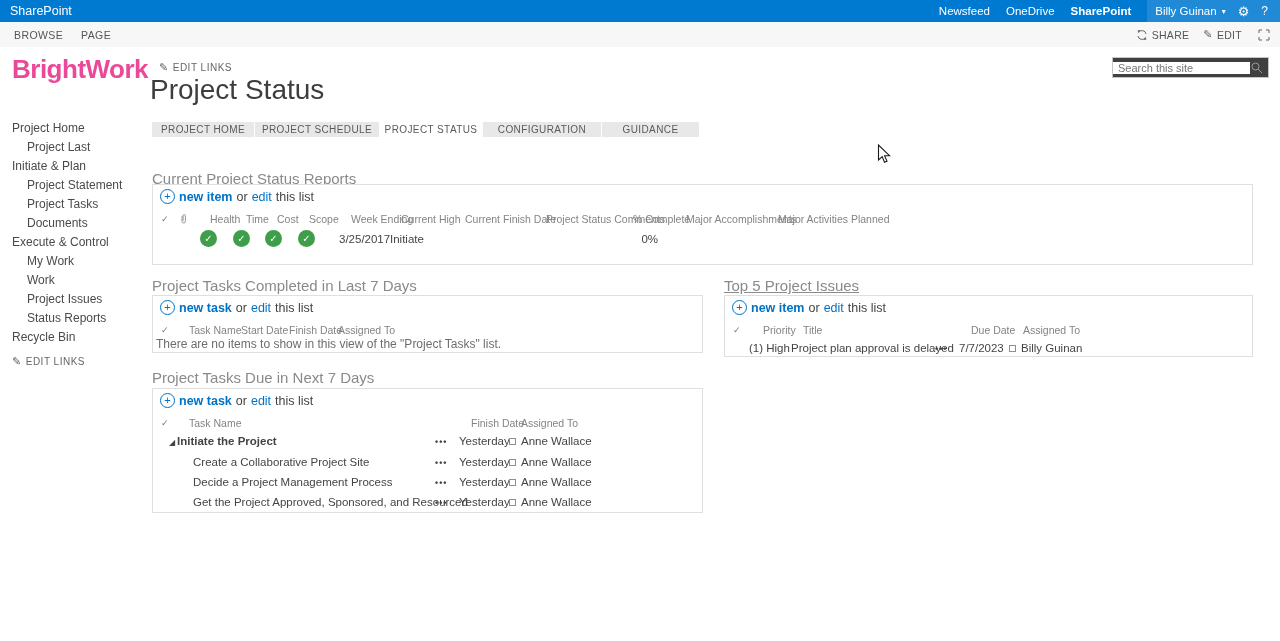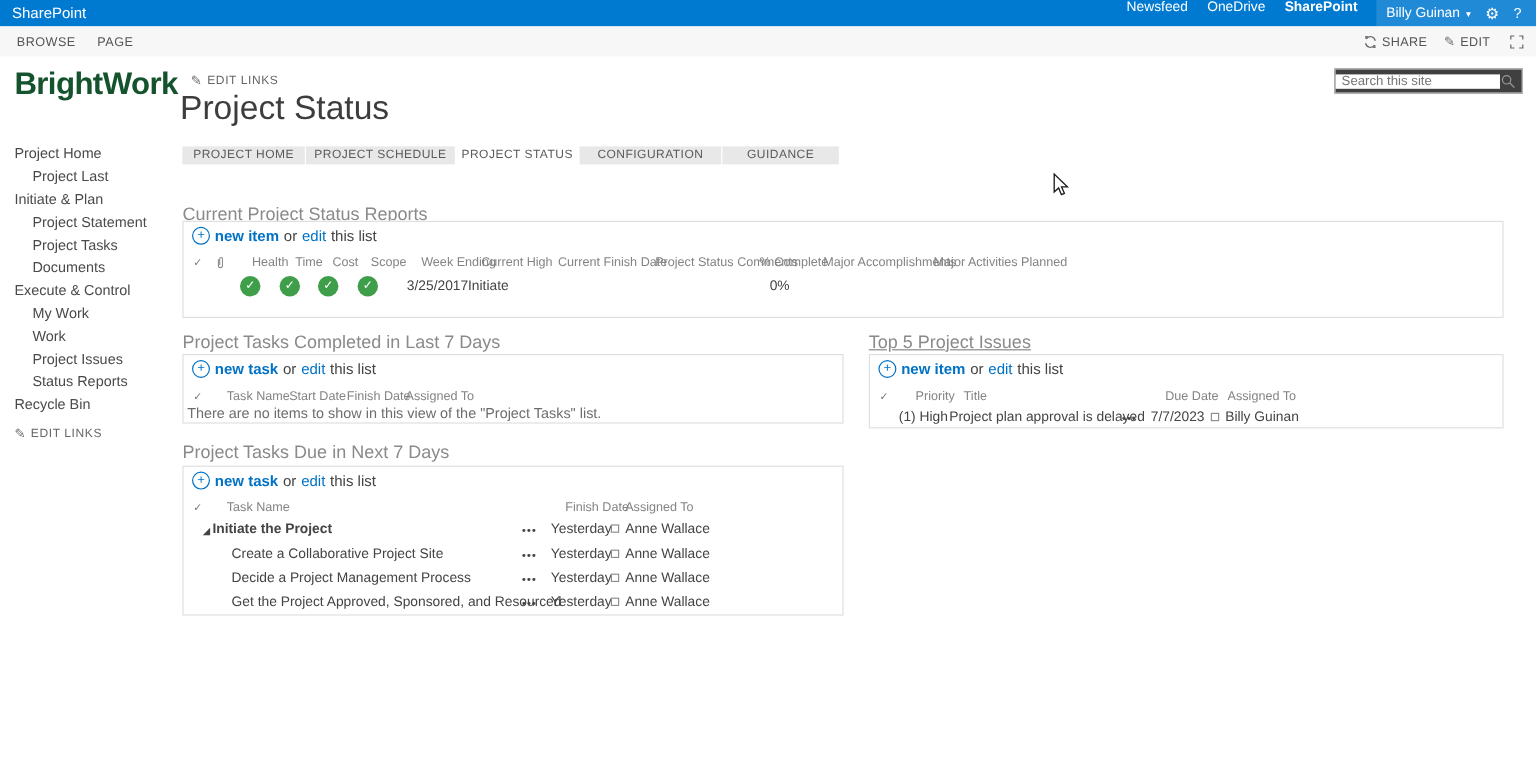--- a/index.html
+++ b/index.html
@@ -3,40 +3,40 @@
 <meta charset="utf-8">
 <style>
   * { margin:0; padding:0; box-sizing:border-box; }
   html,body { background:#fff; }
   body { font-family:"Liberation Sans", sans-serif; }
   .screen { position:relative; width:1280px; height:534px; overflow:hidden; background:#fff; }
 
   
   .suitebar { position:absolute; top:0; left:0; width:100%; height:22px; background:#0079d1; color:#fff; display:flex; align-items:center; }
   .sb-brand { margin-left:10px; font-size:12.5px; cursor:pointer; }
-  .sb-right { margin-left:auto; display:flex; align-items:flex-start; height:100%; }
+  .sb-right { margin-left:auto; display:flex; align-items:center; height:100%; }
   .sb-link { color:#fff; font-size:11.5px; margin-right:16px; cursor:pointer; }
   .sb-link.current { font-weight:bold; }
   .sb-userzone { display:flex; align-items:center; height:100%; background:rgba(255,255,255,.13); padding:0 8px; }
   .sb-user { font-size:11.5px; cursor:pointer; display:flex; align-items:center; }
   .sb-caret { font-size:8px; margin:1px 12px 0 5px; }
   .sb-ic { font-size:13px; margin-right:12px; cursor:pointer; }
   .sb-ic.help { font-size:12px; margin-right:4px; }
 
   
   .ribbon { position:absolute; top:22px; left:0; width:100%; height:25px; background:#f7f7f7; display:flex; align-items:center; color:#555; }
   .rb-tab { font-size:10.5px; letter-spacing:.4px; margin-left:14px; cursor:pointer; }
   .rb-tab + .rb-tab { margin-left:18px; }
   .rb-right { margin-left:auto; display:flex; align-items:center; margin-right:10px; }
   .rb-act { display:flex; align-items:center; font-size:10.5px; letter-spacing:.3px; margin-left:14px; cursor:pointer; color:#555; gap:4px; }
   .pencil { font-size:11px; color:#666; }
   .rb-focus { margin-left:16px; cursor:pointer; display:flex; }
 
   
-  .logo { position:absolute; left:12px; top:54px; font-size:26px; font-weight:bold; color:#14532d; letter-spacing:-.5px; cursor:pointer; }
+  .logo { position:absolute; left:12px; top:54px; font-size:26px; font-weight:bold; color:#ec4899; letter-spacing:-.5px; cursor:pointer; }
   .editlinks { position:absolute; left:159px; top:61px; font-size:10px; color:#666; letter-spacing:.5px; display:flex; align-items:center; gap:4px; cursor:pointer; }
   .page-title { position:absolute; left:150px; top:74px; font-size:28px; font-weight:300; color:#3d3d3d; }
   .search { position:absolute; left:1112px; top:57px; width:157px; height:21px; border:1px solid #c5c5c5; background:#404040; display:flex; align-items:center; }
   .search input { flex:1; border:0; outline:0; font:11px "Liberation Sans", sans-serif; color:#555; padding:0 5px; min-width:0; }
   .search svg { flex:0 0 auto; margin-right:5px; cursor:pointer; }
 
   
   .sidebar { position:absolute; left:0; top:119px; width:150px; font-size:12px; color:#4a4a4a; }
   .nav-item { height:19px; line-height:19px; padding-left:12px; cursor:pointer; white-space:nowrap; }
   .nav-item.sub { padding-left:27px; }

